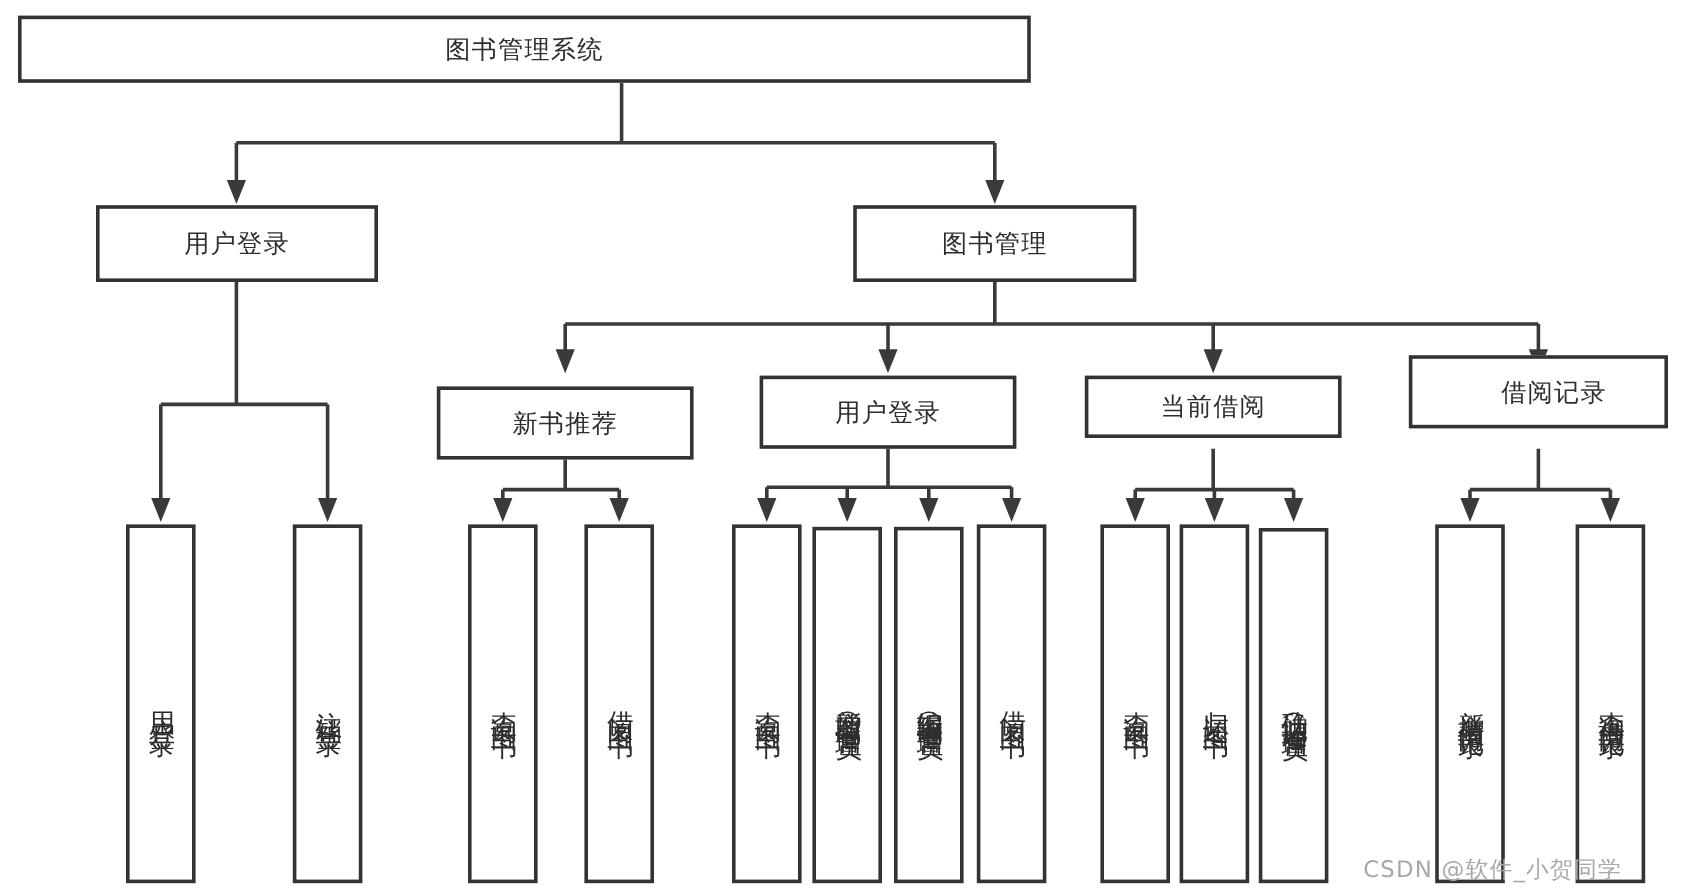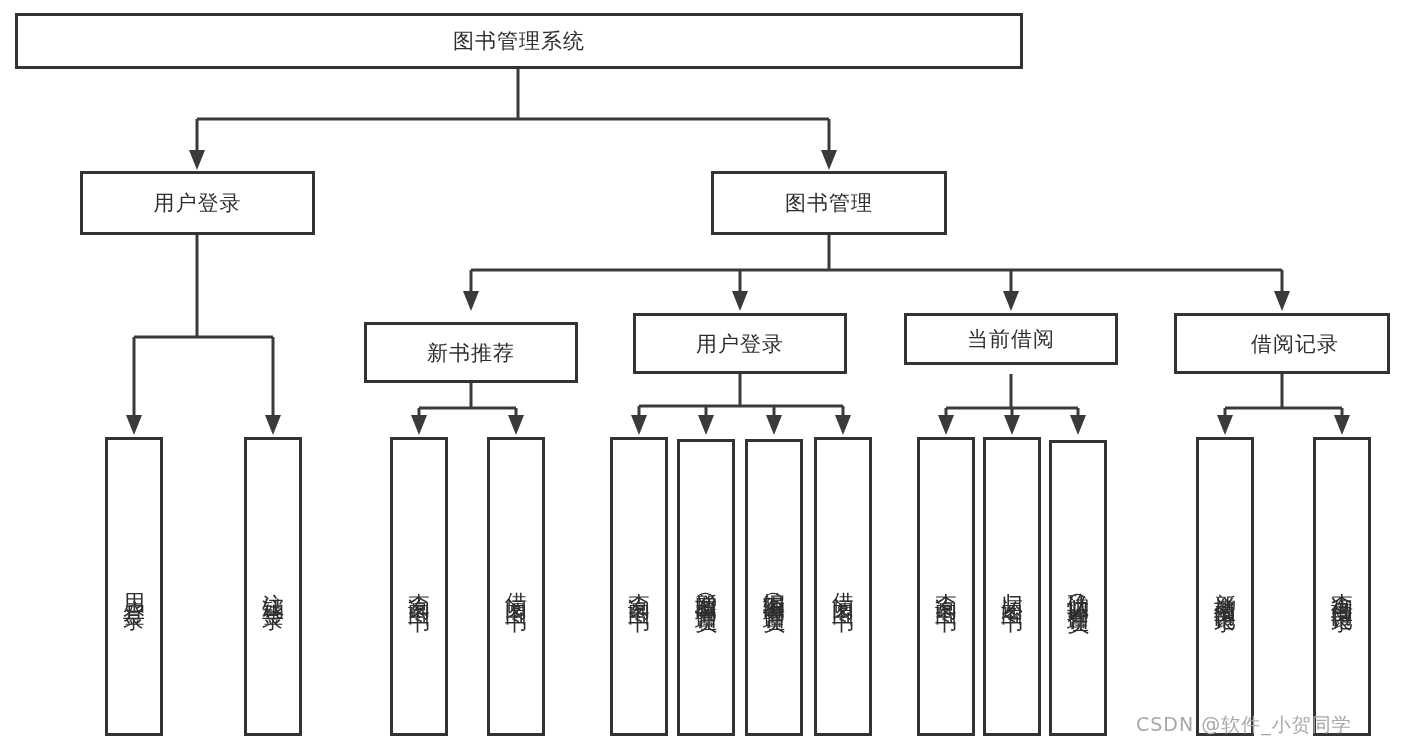--- a/index.html
+++ b/index.html
@@ -107,41 +107,41 @@
     <line x1="1078" y1="408" x2="1078" y2="418"></line>
       <polygon points="1070,415 1086,415 1078,435"></polygon>
 
     <path d="M1282 374 V408 M1225 408 H1342"></path>
     <line x1="1225" y1="408" x2="1225" y2="418"></line>
       <polygon points="1217,415 1233,415 1225,435"></polygon>
     <line x1="1342" y1="408" x2="1342" y2="418"></line>
       <polygon points="1334,415 1350,415 1342,435"></polygon>
   </svg>
 
-  <div class="node hbox" style="left:15px;top:13px;width:1008px;height:56px;">
+  <div class="node hbox" style="left:15px;top:13px;width:844px;height:56px;">
     <span>图书管理系统</span>
   </div>
 
   <div class="node hbox" style="left:80px;top:171px;width:235px;height:64px;">
     <span>用户登录</span>
   </div>
   <div class="node hbox" style="left:711px;top:171px;width:236px;height:64px;font-family:Liberation Mono, monospace;">
     <span>图书管理</span>
   </div>
 
   <div class="node hbox" style="left:364px;top:322px;width:214px;height:61px;">
     <span>新书推荐</span>
   </div>
   <div class="node hbox" style="left:633px;top:313px;width:214px;height:61px;">
     <span>用户登录</span>
   </div>
   <div class="node hbox" style="left:904px;top:313px;width:214px;height:52px;">
     <span>当前借阅</span>
   </div>
-  <div class="node hbox" style="left:1174px;top:313px;width:216px;height:61px;padding-left:26px;">
+  <div class="node hbox" style="left:1174px;top:296px;width:216px;height:61px;padding-left:26px;">
     <span>借阅记录</span>
   </div>
 
   <div class="node vbox" style="left:105px;top:437px;width:58px;height:299px;">
     <span>用户登录</span>
   </div>
   <div class="node vbox" style="left:244px;top:437px;width:58px;height:299px;">
     <span>注销登录</span>
   </div>
 

